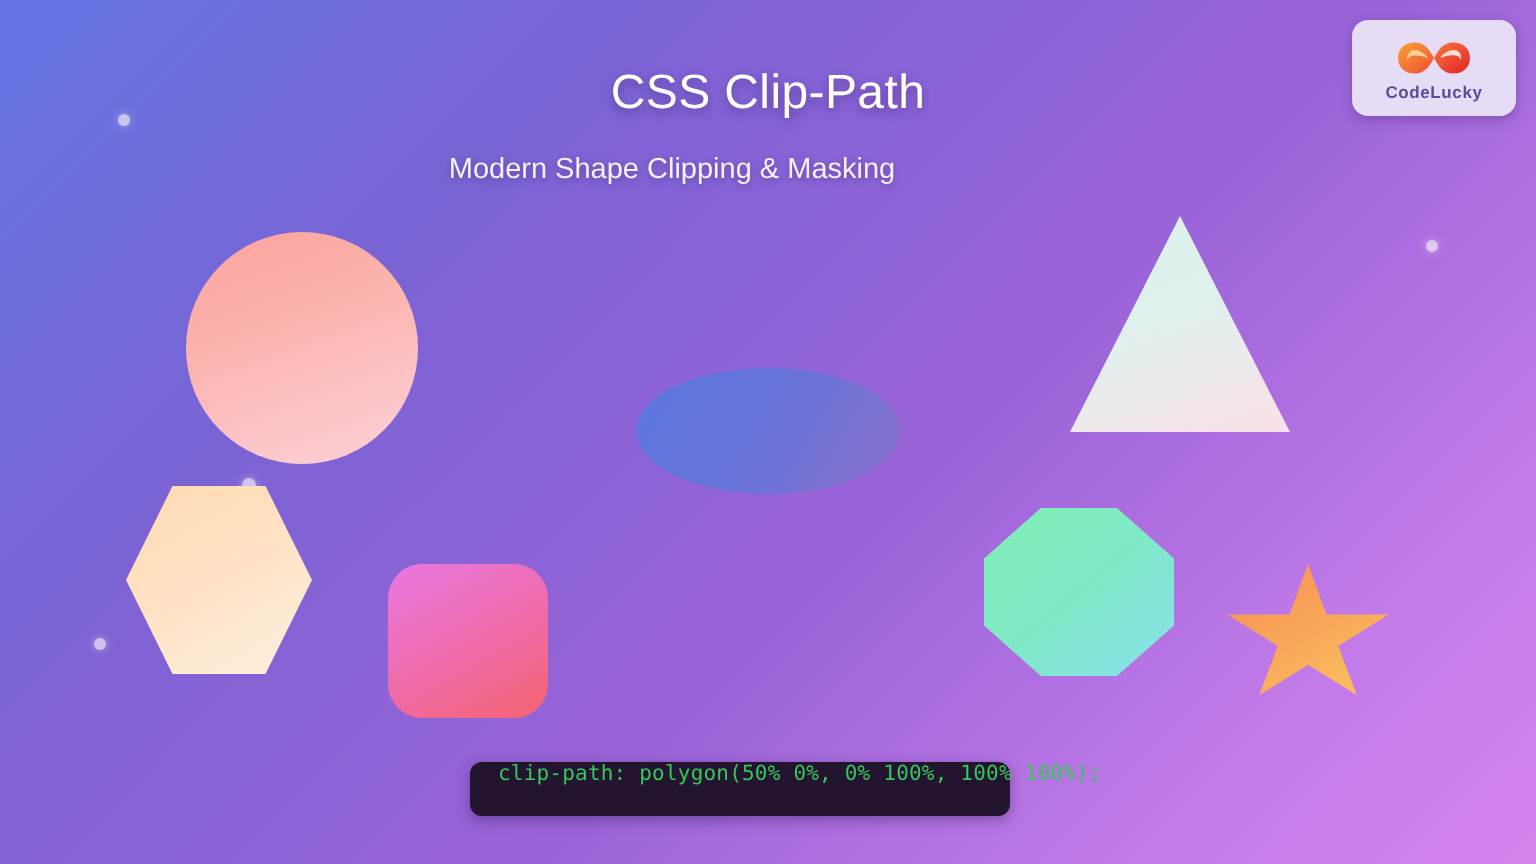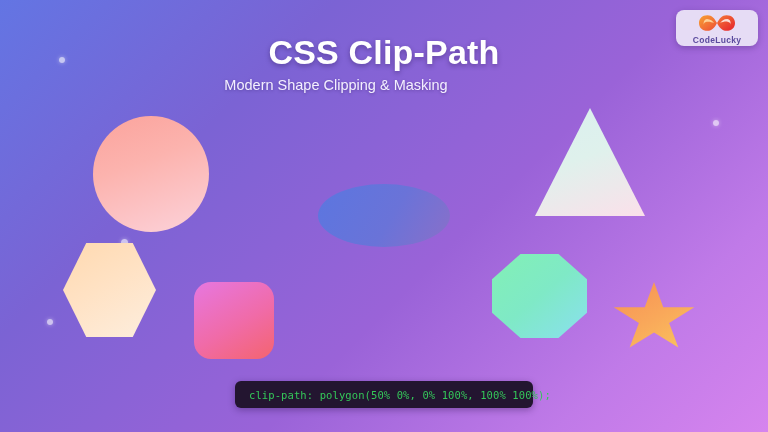--- a/index.html
+++ b/index.html
@@ -16,22 +16,22 @@
     background: linear-gradient(135deg, #6375e3 0%, #7b63d4 28%, #9a63d8 58%, #c07ae8 82%, #d684ee 100%);
   }
 
   
   #title {
     position: absolute;
     top: 33px;
     left: 0;
     width: 768px;
     text-align: center;
-    font-size: 34px;
-    font-weight: bold;
+    font-size: 24px;
+    font-weight: normal;
     color: #ffffff;
     letter-spacing: 0.2px;
     text-shadow: 0 2px 5px rgba(40, 20, 80, 0.40);
   }
   #subtitle {
     position: absolute;
     top: 77px;
     left: 0;
     width: 672px;
     text-align: center;
@@ -39,21 +39,21 @@
     color: #f4f0ff;
     text-shadow: 0 1px 3px rgba(40, 20, 80, 0.35);
   }
 
   
   #logo-badge {
     position: absolute;
     top: 10px;
     right: 10px;
     width: 82px;
-    height: 36px;
+    height: 48px;
     border-radius: 8px;
     background: #e6dcf5;
     box-shadow: 0 2px 6px rgba(40, 20, 80, 0.28);
     display: flex;
     flex-direction: column;
     align-items: center;
     justify-content: center;
     gap: 1px;
   }
   #logo-mark { display: block; }
@@ -115,25 +115,25 @@
     left: 612px; top: 282px;
     width: 84px; height: 72px;
     background: linear-gradient(150deg, #f78e53 0%, #f9a85a 50%, #fbc85f 100%);
     clip-path: polygon(50% 0%, 61% 35%, 98% 35%, 68% 57%, 79% 91%, 50% 70%, 21% 91%, 32% 57%, 2% 35%, 39% 35%);
   }
 
   
   #code-bar {
     position: absolute;
     left: 235px; top: 381px;
-    width: 298px; height: 27px;
+    width: 270px; height: 27px;
     border-radius: 6px;
     background: #231530;
     display: flex;
-    align-items: center;
+    align-items: flex-start;
     box-shadow: 0 2px 7px rgba(30, 10, 60, 0.35);
   }
   #code-text {
     font-family: "DejaVu Sans Mono", "Liberation Mono", monospace;
     font-size: 10.5px;
     color: #34c759;
     padding-left: 14px;
     white-space: nowrap;
     letter-spacing: 0.1px;
   }

